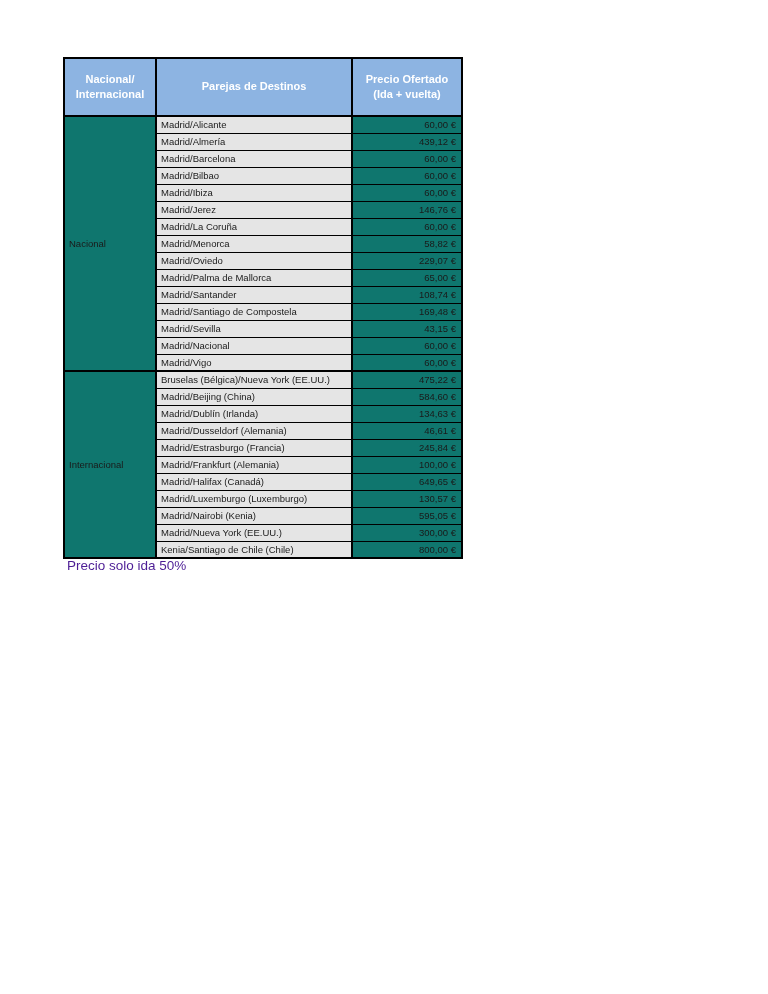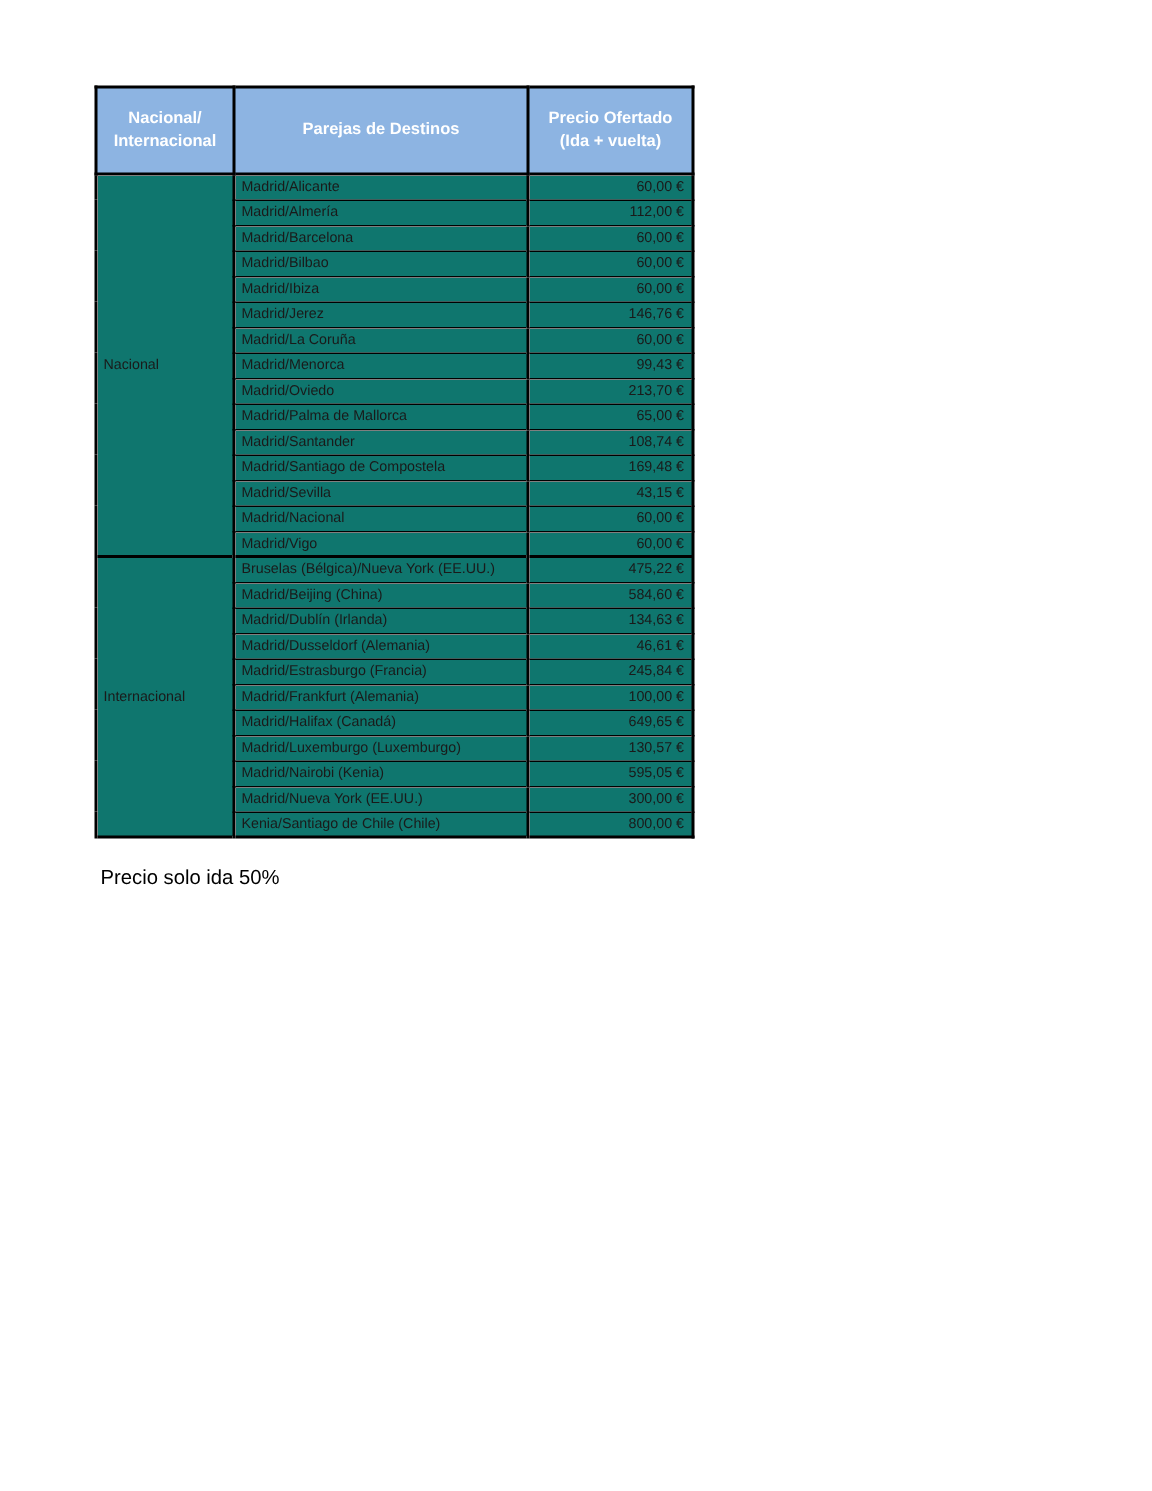--- a/index.html
+++ b/index.html
@@ -42,36 +42,36 @@
   }
   td.section-cell {
     background:#0f766e;
     vertical-align:middle;
     text-align:left;
     padding-left:4px;
     border-right:2px solid #000000;
     border-left:2.5px solid #000000;
   }
   td.dest-cell {
-    background:#0f766e;
+    background:#e5e5e5;
     text-align:left;
     padding-left:4px;
     border-right:2px solid #000000;
   }
   td.price-cell {
     background:#0f766e;
     text-align:right;
     padding-right:5px;
   }
   tr.section-start td { border-top:2.5px solid #000000; }
   .footer-note {
     position:absolute;
-    left:67px; top:577px;
+    left:67px; top:558px;
     font-size:13.5px;
-    color:#000000;
+    color:#4c1d95;
   }
 </style>
 </head>
 <body>
 
 <div class="page">
 
   <table class="fares">
     <colgroup>
         <col class="c1">
@@ -94,21 +94,21 @@
       </tr>
     </thead>
     <tbody id="fares-body">
         <tr>
           <td class="section-cell" rowspan="15">Nacional</td>
           <td class="dest-cell">Madrid/Alicante</td>
           <td class="price-cell">60,00 €</td>
         </tr>
         <tr>
           <td class="dest-cell">Madrid/Almería</td>
-          <td class="price-cell">112,00 €</td>
+          <td class="price-cell">439,12 €</td>
         </tr>
         <tr>
           <td class="dest-cell">Madrid/Barcelona</td>
           <td class="price-cell">60,00 €</td>
         </tr>
         <tr>
           <td class="dest-cell">Madrid/Bilbao</td>
           <td class="price-cell">60,00 €</td>
         </tr>
         <tr>
@@ -118,25 +118,25 @@
         <tr>
           <td class="dest-cell">Madrid/Jerez</td>
           <td class="price-cell">146,76 €</td>
         </tr>
         <tr>
           <td class="dest-cell">Madrid/La Coruña</td>
           <td class="price-cell">60,00 €</td>
         </tr>
         <tr>
           <td class="dest-cell">Madrid/Menorca</td>
-          <td class="price-cell">99,43 €</td>
+          <td class="price-cell">58,82 €</td>
         </tr>
         <tr>
           <td class="dest-cell">Madrid/Oviedo</td>
-          <td class="price-cell">213,70 €</td>
+          <td class="price-cell">229,07 €</td>
         </tr>
         <tr>
           <td class="dest-cell">Madrid/Palma de Mallorca</td>
           <td class="price-cell">65,00 €</td>
         </tr>
         <tr>
           <td class="dest-cell">Madrid/Santander</td>
           <td class="price-cell">108,74 €</td>
         </tr>
         <tr>

